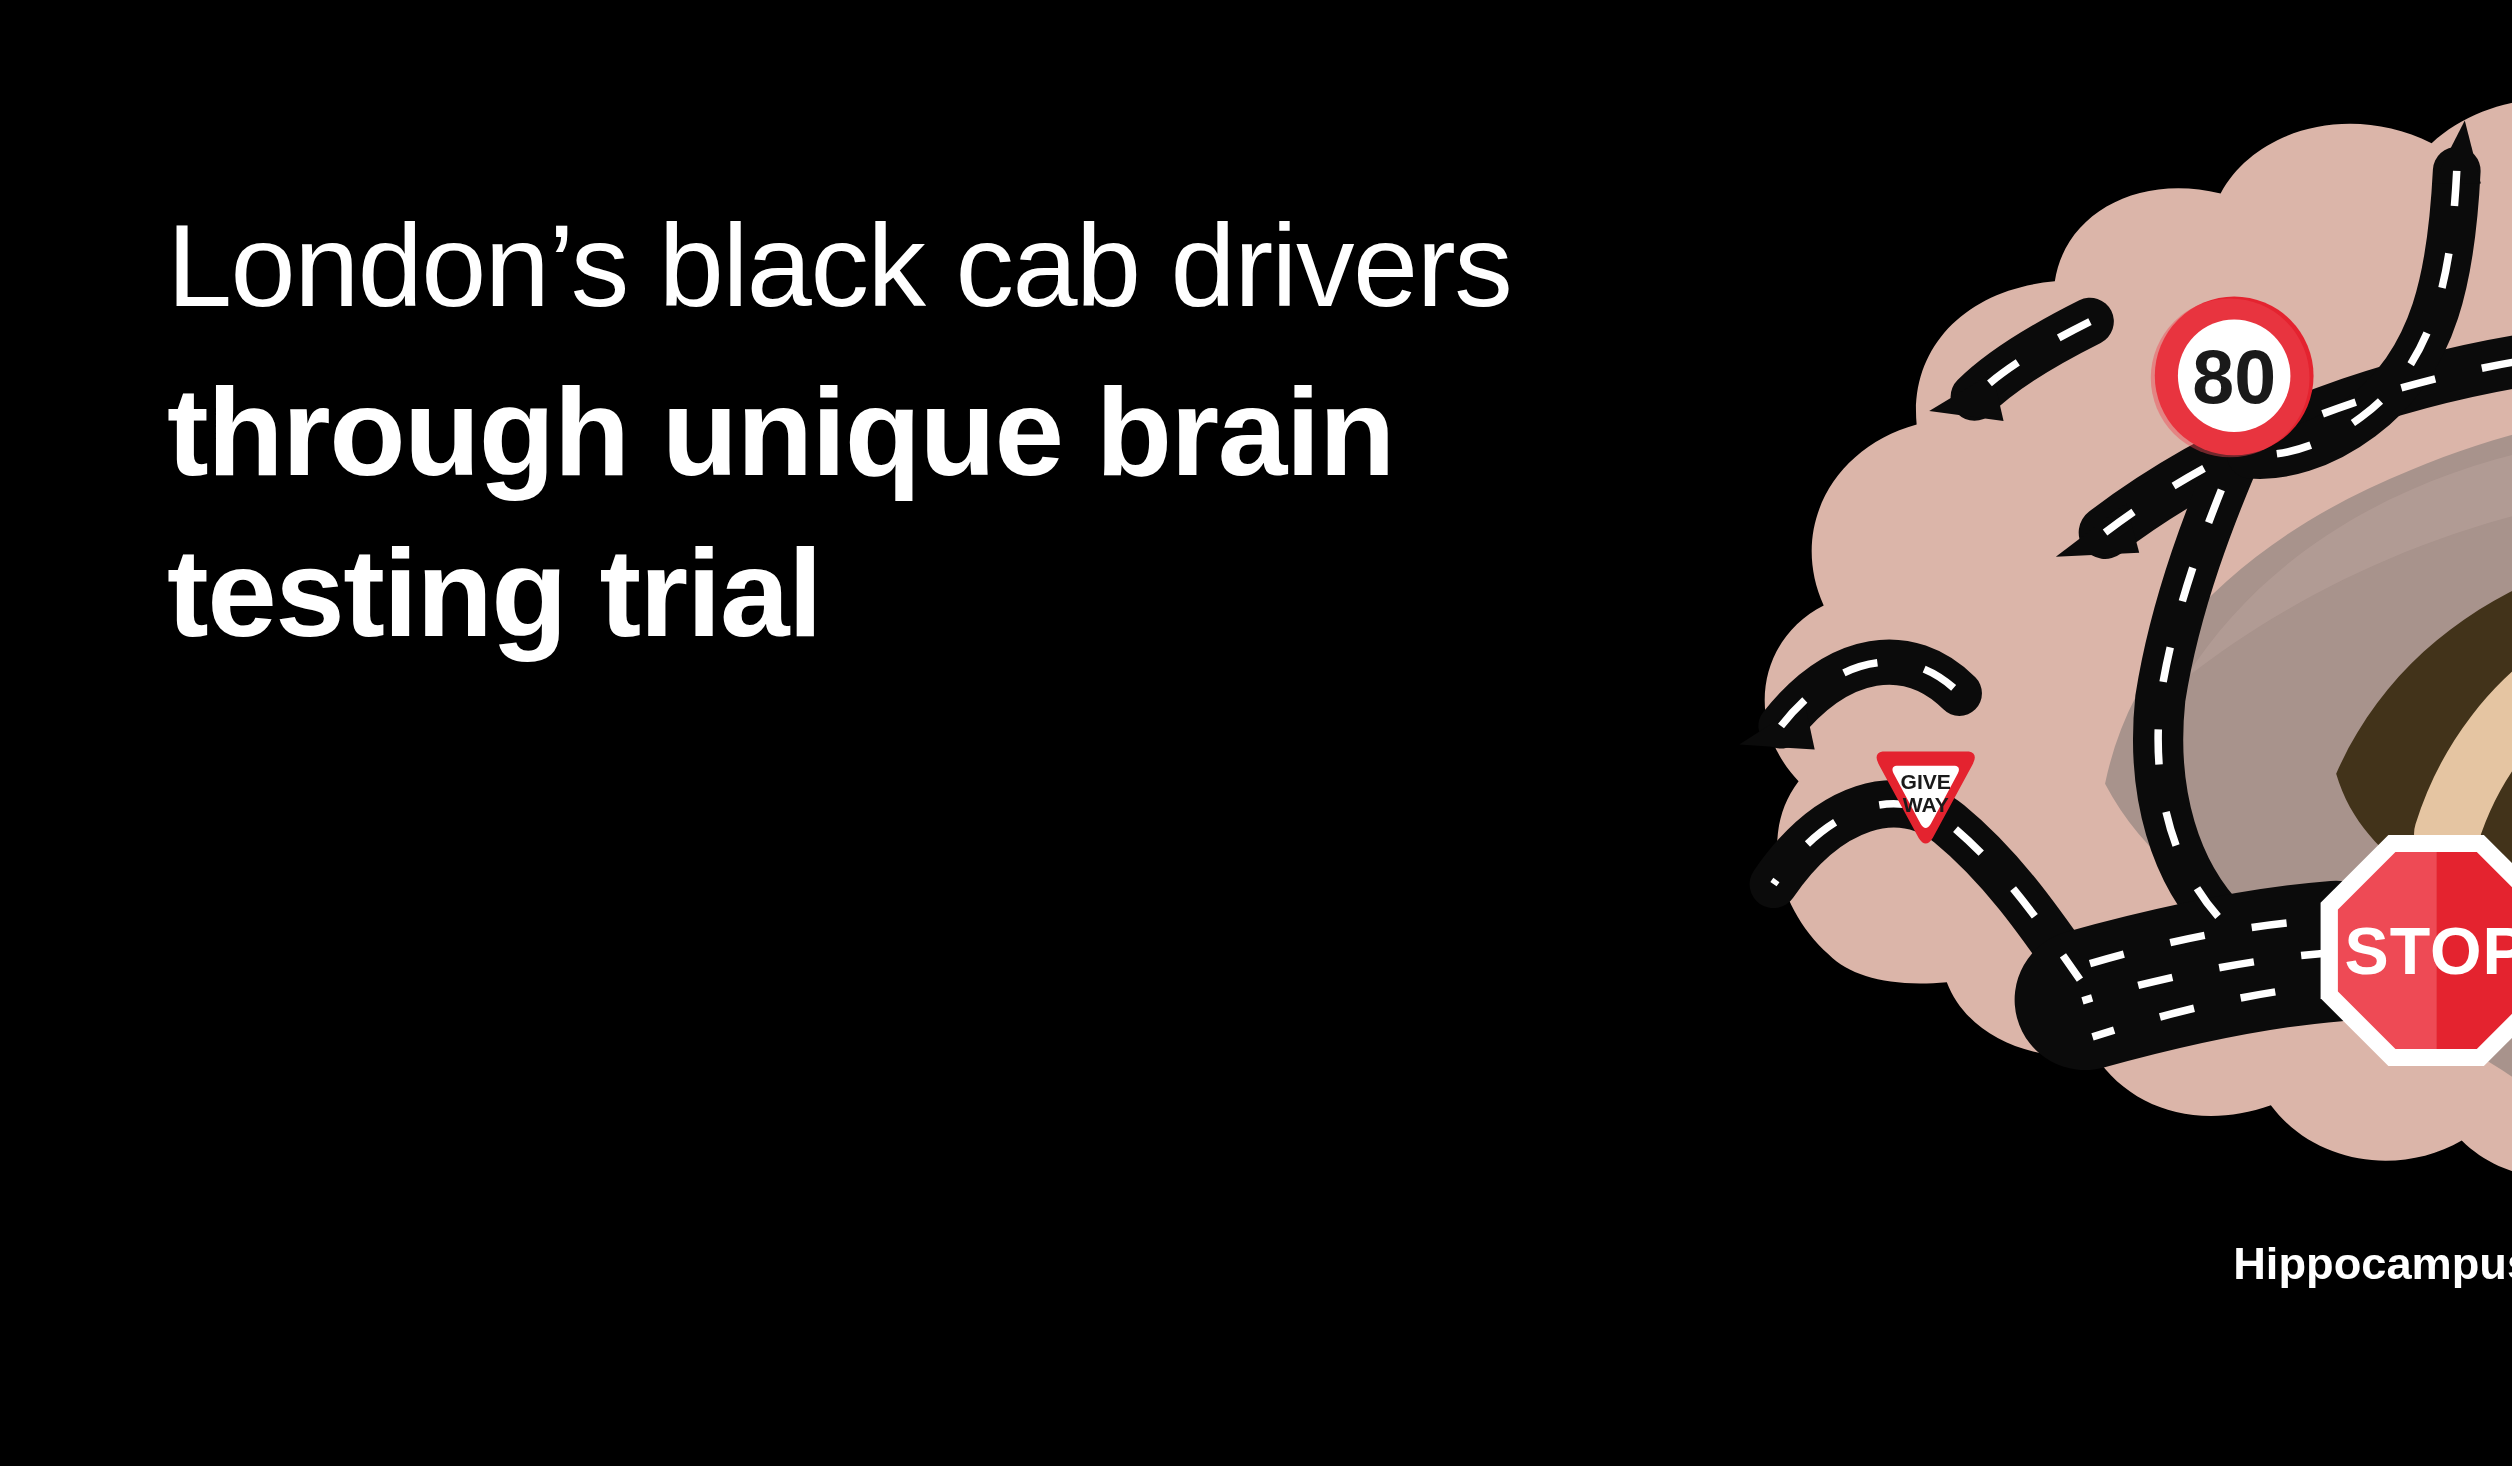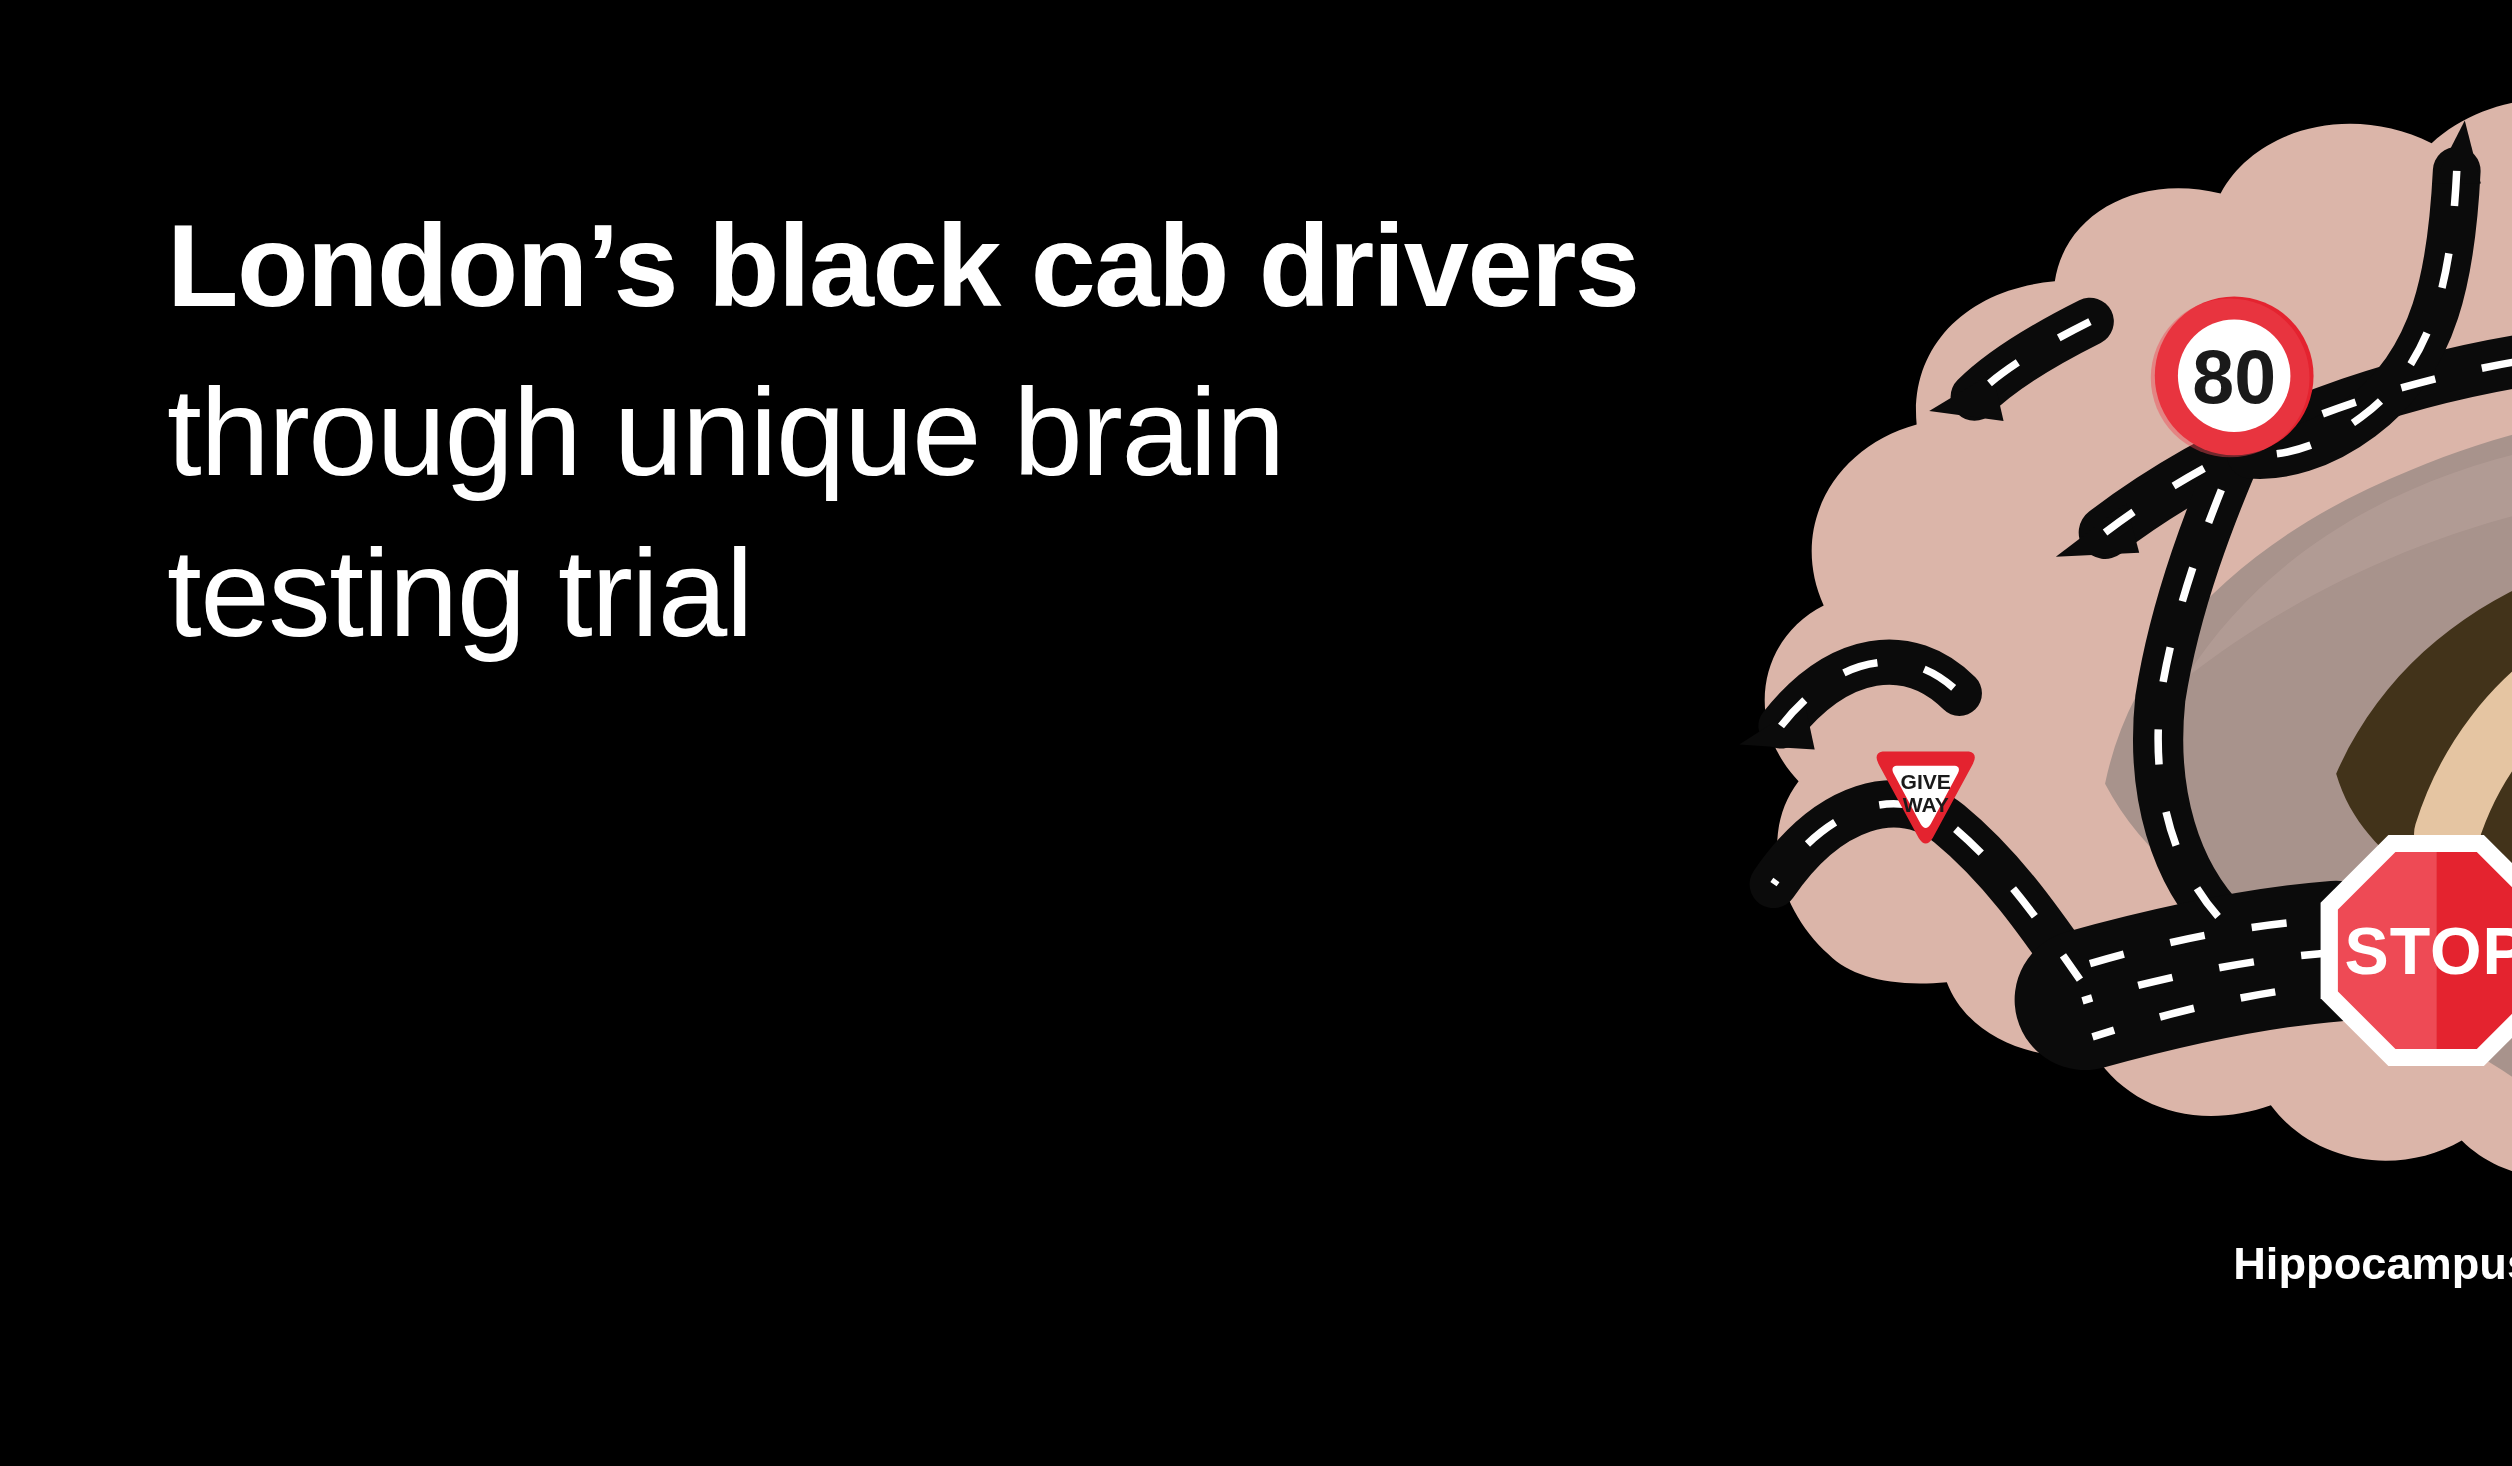--- a/index.html
+++ b/index.html
@@ -1,22 +1,22 @@
 <!DOCTYPE html>
 <html style="font-size:8px"><head>
 <meta charset="utf-8">
 <style>
   html,body{margin:0;padding:0;background:#000;}
   body{width:3978px;height:1466px;position:relative;overflow:hidden;
        font-family:"Liberation Sans", sans-serif;}
   .headline{position:absolute;left:167px;top:181px;color:#fff;letter-spacing:-1.5px;}
   .hl{white-space:nowrap;}
-  .hl1{font-size:117px;font-weight:700;line-height:170px;}
+  .hl1{font-size:117px;font-weight:400;line-height:170px;}
   .hl2{font-size:151px;font-weight:700;line-height:184px;letter-spacing:-2.5px;}
-  .hl3,.hl4{font-size:125px;font-weight:400;line-height:161px;}
+  .hl3,.hl4{font-size:125px;font-weight:700;line-height:161px;}
   svg{position:absolute;left:0;top:0;}
   text{font-family:"Liberation Sans", sans-serif;}
 </style>
 </head>
 <body>
 
 <div class="headline">
   <div class="hl hl1">London’s black cab drivers</div>
   <div class="hl hl3">through unique brain</div>
   <div class="hl hl4">testing trial</div>

